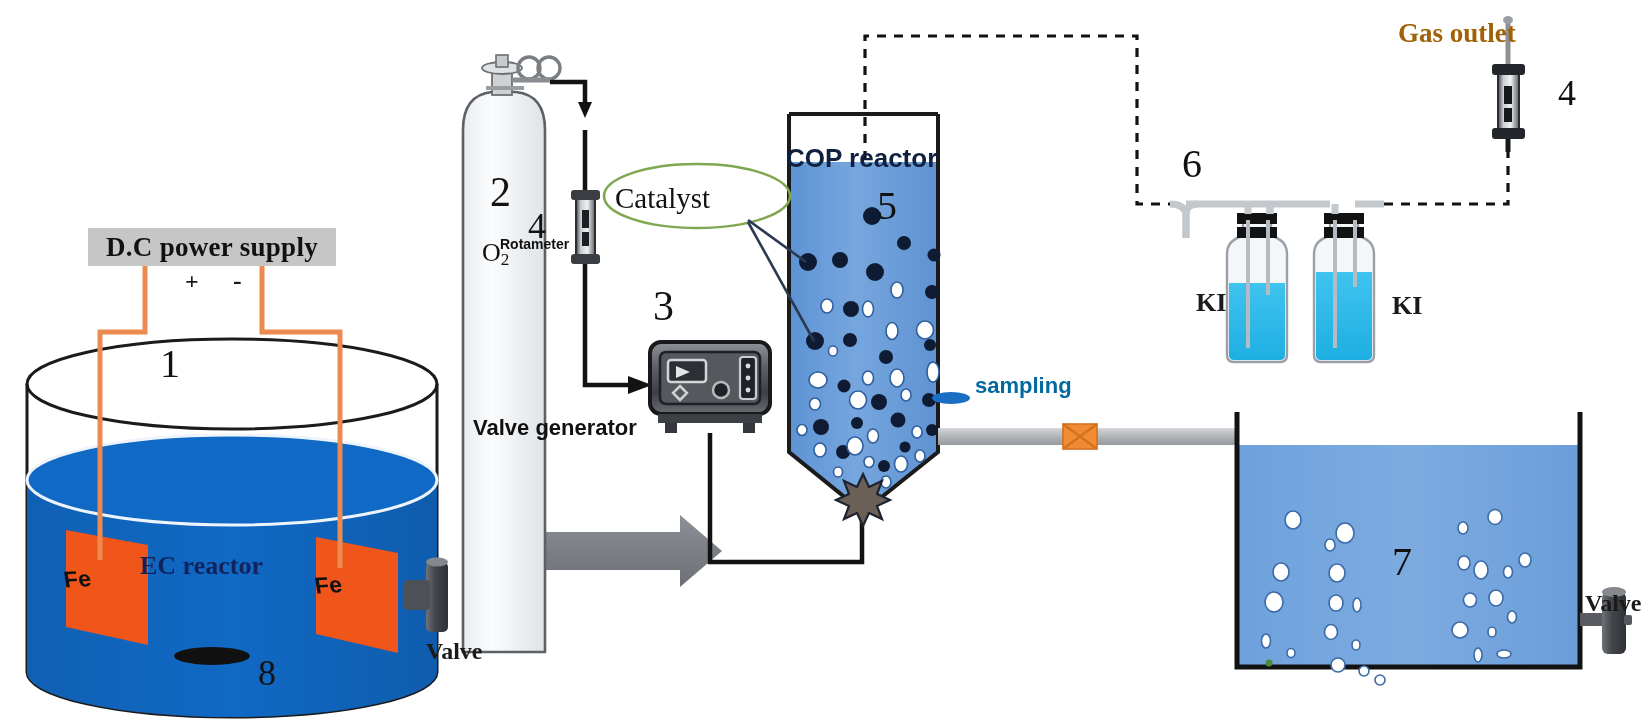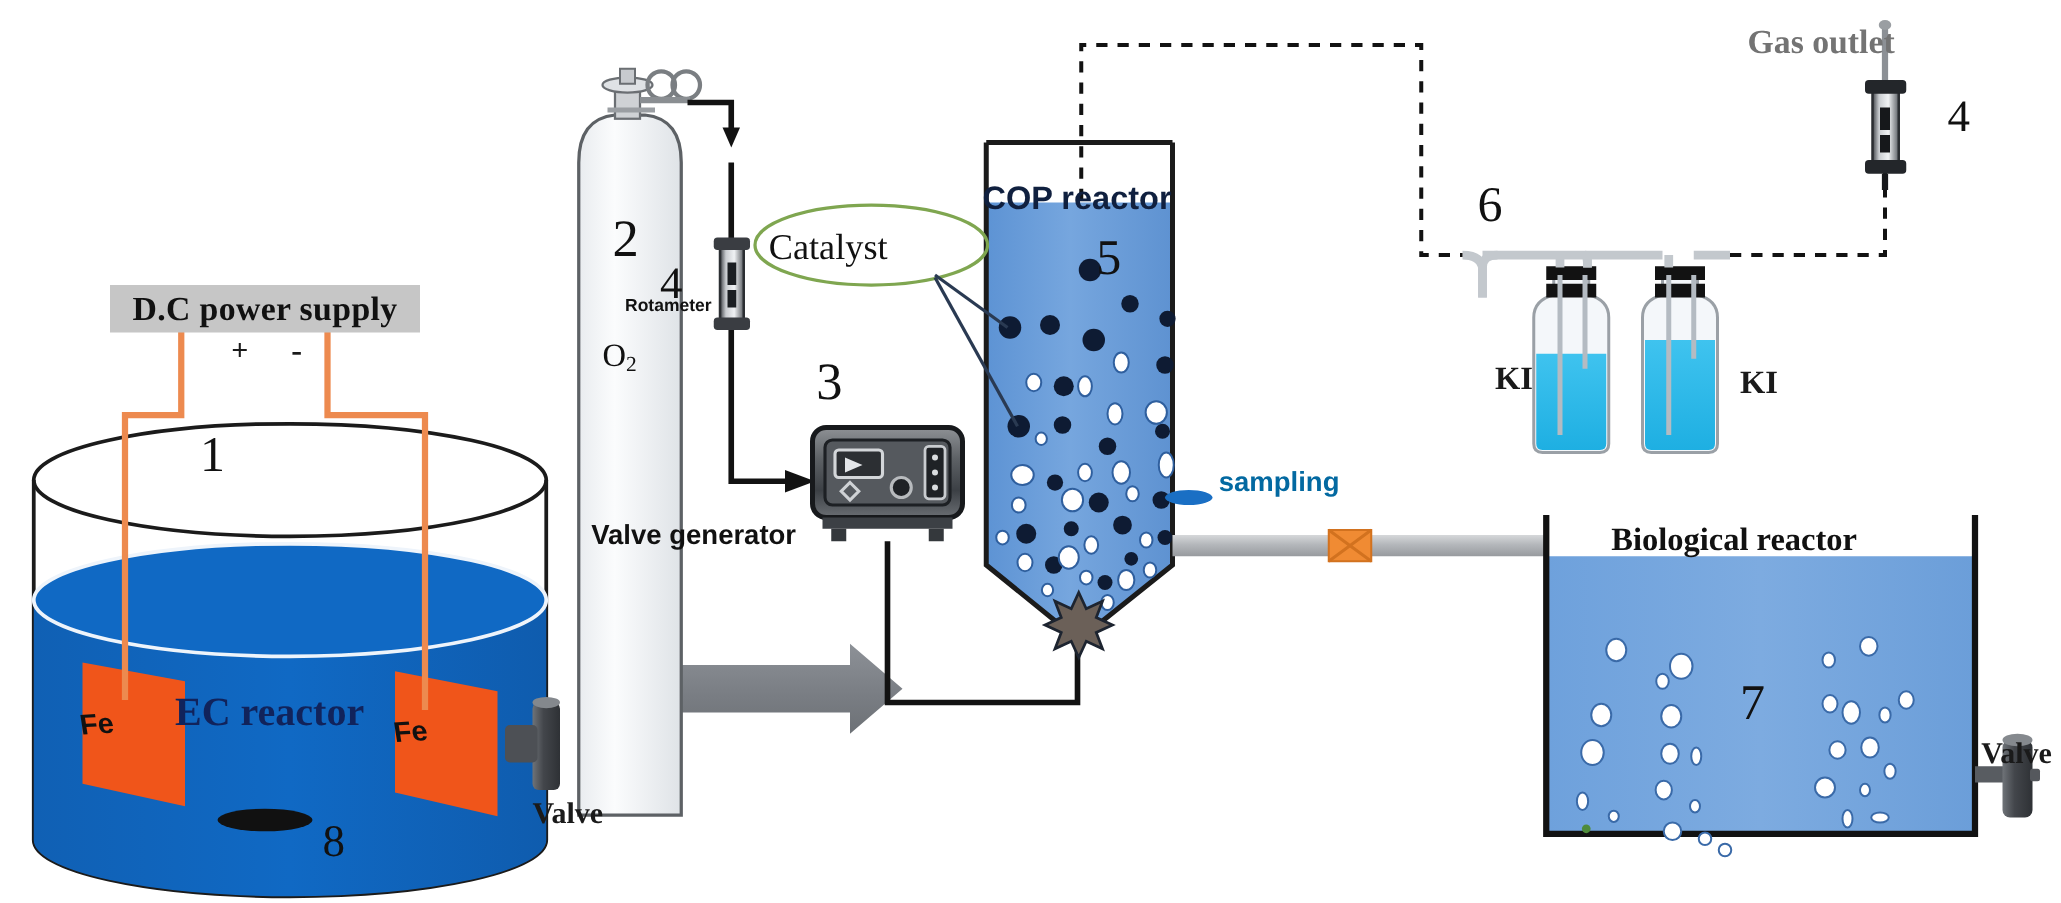--- a/index.html
+++ b/index.html
@@ -16,33 +16,33 @@
     background:#c6c6c6;color:#111;font-size:27px;font-weight:bold;
     display:flex;align-items:center;justify-content:center;
     font-family:"Liberation Serif",serif;letter-spacing:.3px;
   }
   .plus-sign{left:185px;top:268px;font-size:24px;font-weight:bold;font-family:"Liberation Serif",serif;}
   .minus-sign{left:233px;top:266px;font-size:26px;font-weight:bold;font-family:"Liberation Serif",serif;}
 
   .num{font-family:"Liberation Serif",serif;font-weight:normal;color:#111;}
   #num1{left:160px;top:340px;font-size:40px;}
   #num2{left:490px;top:168px;font-size:42px;}
-  #num2b{left:482px;top:238px;font-size:26px;margin-top:32px;}
+  #num2b{left:482px;top:238px;font-size:26px;}
   #num3{left:653px;top:282px;font-size:42px;}
   #num4a{left:528px;top:205px;font-size:36px;}
   #num4b{left:1558px;top:72px;font-size:36px;}
   #num5{left:877px;top:182px;font-size:40px;}
   #num6{left:1182px;top:140px;font-size:40px;}
   #num7{left:1392px;top:538px;font-size:40px;}
   #num8{left:258px;top:652px;font-size:36px;}
 
-  #ec-label{left:140px;top:551px;font-size:32px;font-weight:bold;color:#11235b;font-family:"Liberation Serif",serif;}
+  #ec-label{left:140px;top:551px;font-size:26px;font-weight:bold;color:#11235b;font-family:"Liberation Serif",serif;}
   #cop-label{left:786px;top:143px;font-size:26px;font-weight:bold;color:#10203f;font-family:Liberation Sans, sans-serif;}
   #bio-label{left:1289px;top:417px;font-size:26px;font-weight:bold;color:#111;font-family:"Liberation Serif",serif;}
-  #gas-outlet{left:1398px;top:18px;font-size:27px;font-weight:bold;color:#737373;font-family:"Liberation Serif",serif;}
+  #gas-outlet{left:1398px;top:18px;font-size:27px;font-weight:bold;color:#a16207;font-family:"Liberation Serif",serif;}
   #rotameter-label{left:500px;top:236px;font-size:14px;font-weight:bold;color:#111;font-family:"Liberation Sans",sans-serif;}
   #ozone-label{left:473px;top:415px;font-size:22px;font-weight:bold;color:#111;font-family:"Liberation Sans",sans-serif;}
   #sampling-label{left:975px;top:373px;font-size:22px;font-weight:bold;color:#0369a1;font-family:"Liberation Sans",sans-serif;}
   #catalyst-label{left:615px;top:182px;font-size:29px;color:#111;font-family:"Liberation Serif",serif;}
   #ki-left{left:1196px;top:288px;font-size:26px;font-weight:bold;font-family:"Liberation Serif",serif;}
   #ki-right{left:1392px;top:291px;font-size:26px;font-weight:bold;font-family:"Liberation Serif",serif;}
   #valve-left{left:426px;top:638px;font-size:24px;font-weight:bold;font-family:"Liberation Serif",serif;}
   #valve-right{left:1585px;top:590px;font-size:24px;font-weight:bold;font-family:"Liberation Serif",serif;}
   #fe-l{left:64px;top:566px;font-size:23px;font-weight:bold;color:#111;
         font-family:"Liberation Sans",sans-serif;transform:rotate(-9deg) skewY(6deg);}
@@ -391,17 +391,16 @@
   <div class="lbl num" id="num5">5</div>
   <div class="lbl" id="sampling-label">sampling</div>
 
   <div class="lbl num" id="num6">6</div>
   <div class="lbl" id="ki-left">KI</div>
   <div class="lbl" id="ki-right">KI</div>
 
   <div class="lbl" id="gas-outlet">Gas outlet</div>
   <div class="lbl num" id="num4b">4</div>
 
-  <div class="lbl" id="bio-label">Biological reactor</div>
   <div class="lbl num" id="num7">7</div>
   <div class="lbl" id="valve-right">Valve</div>
 
 </div>
 
 </body></html>

